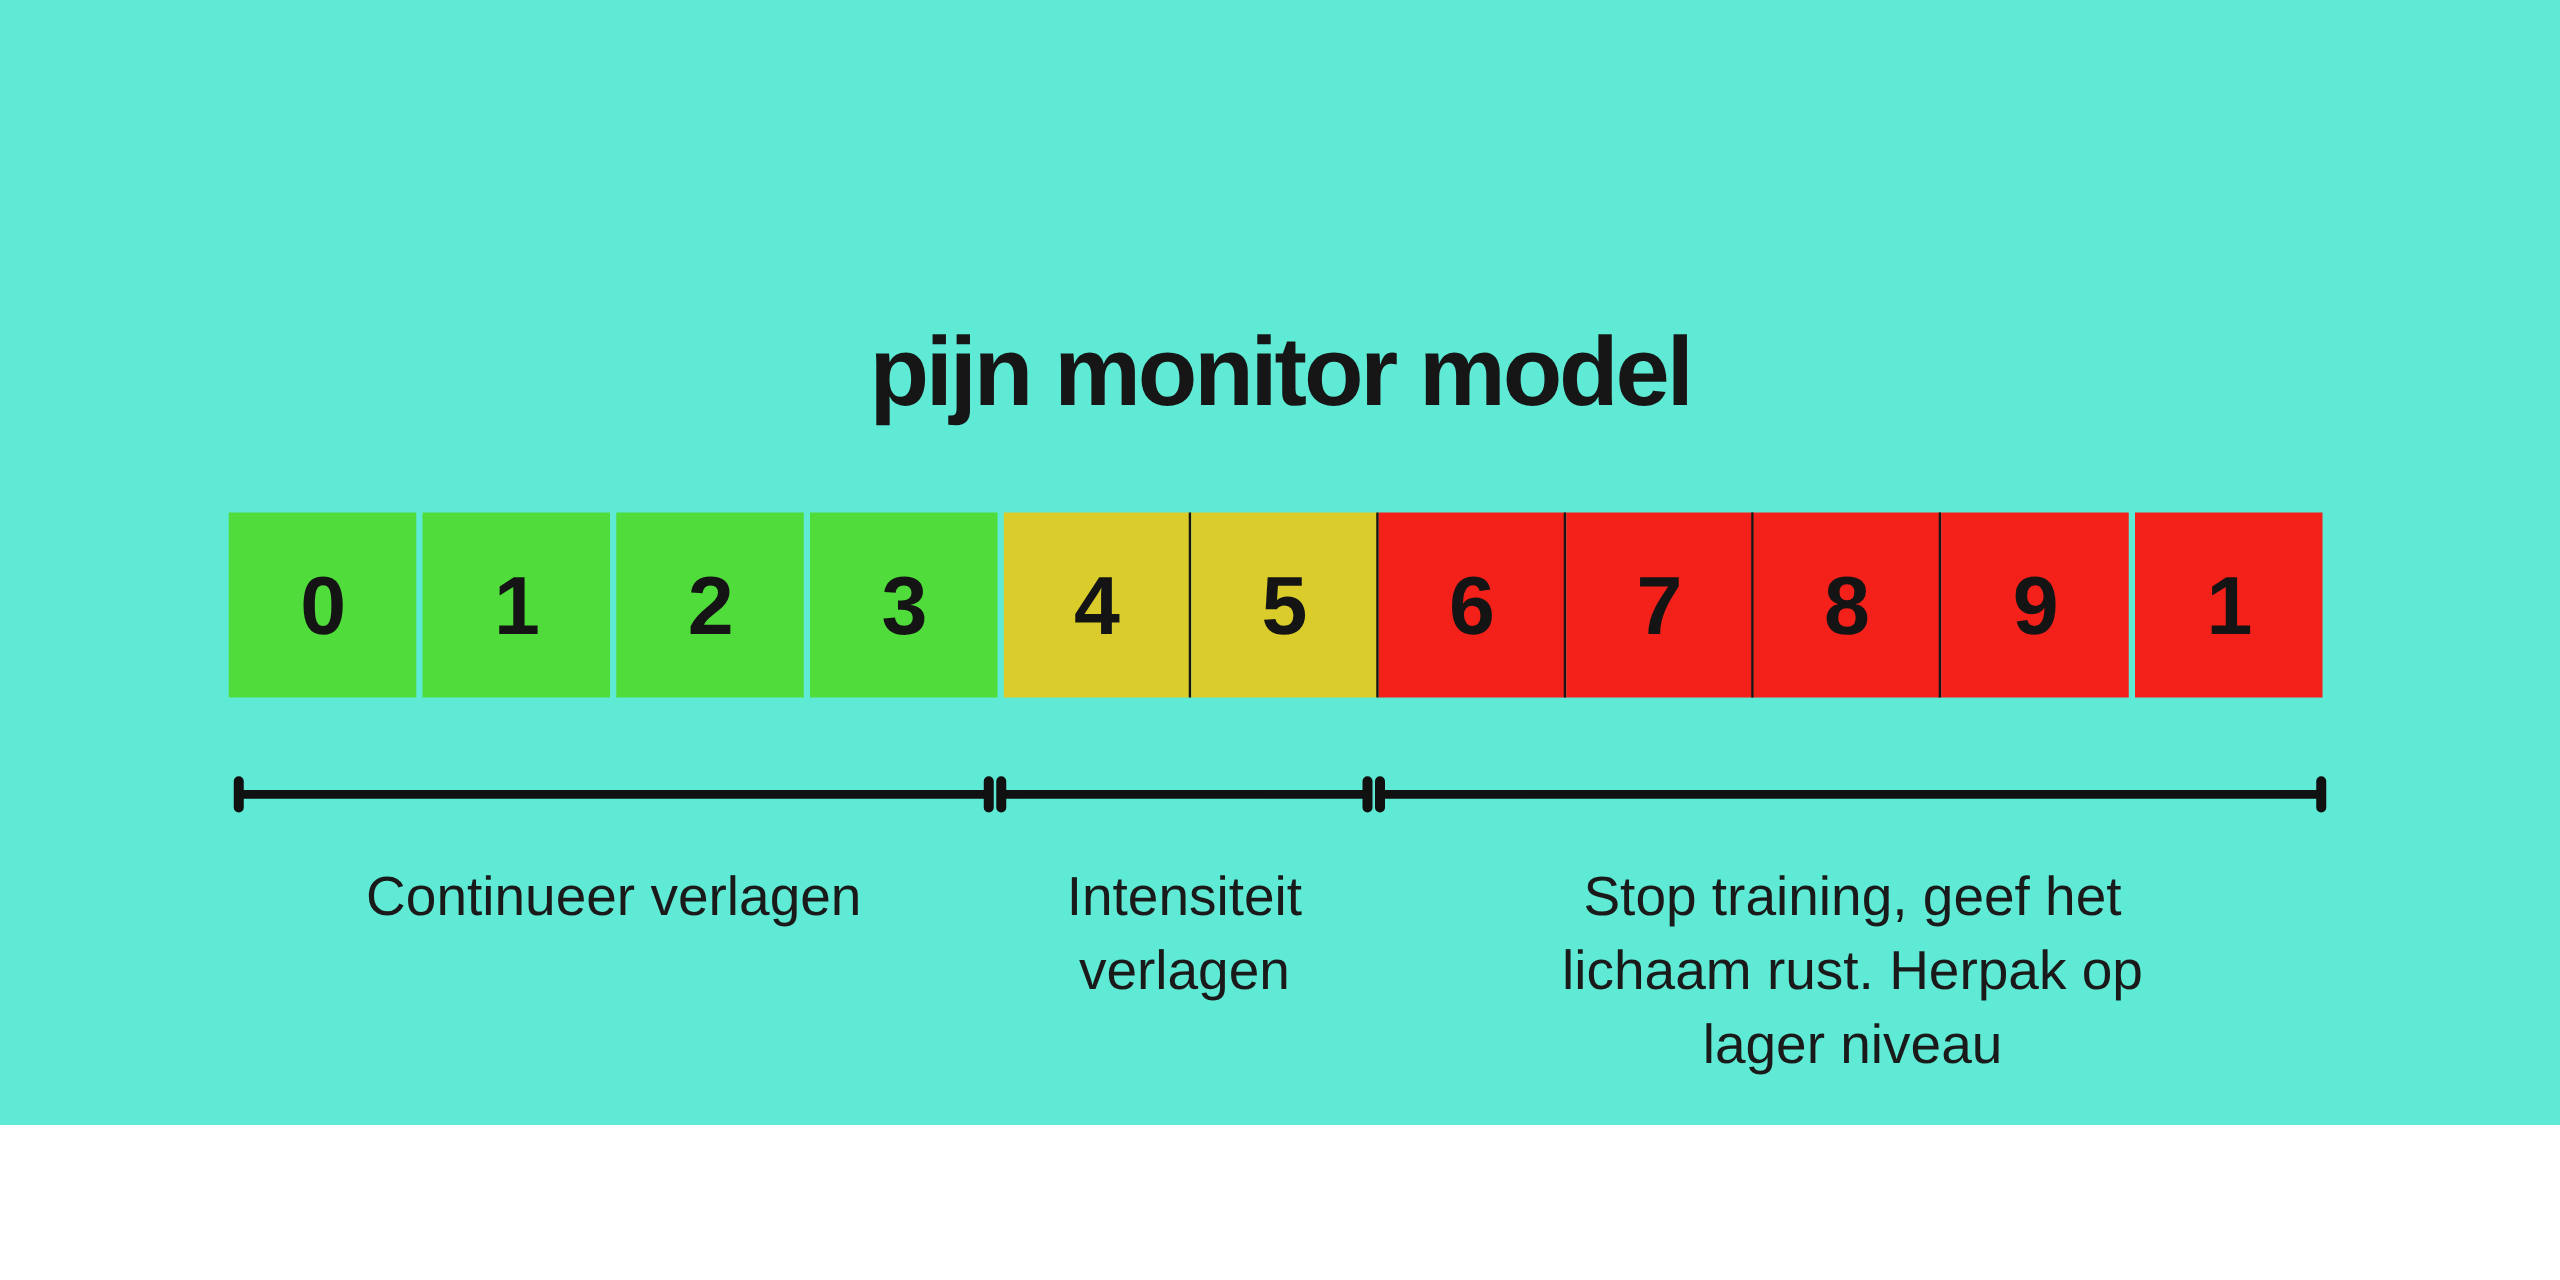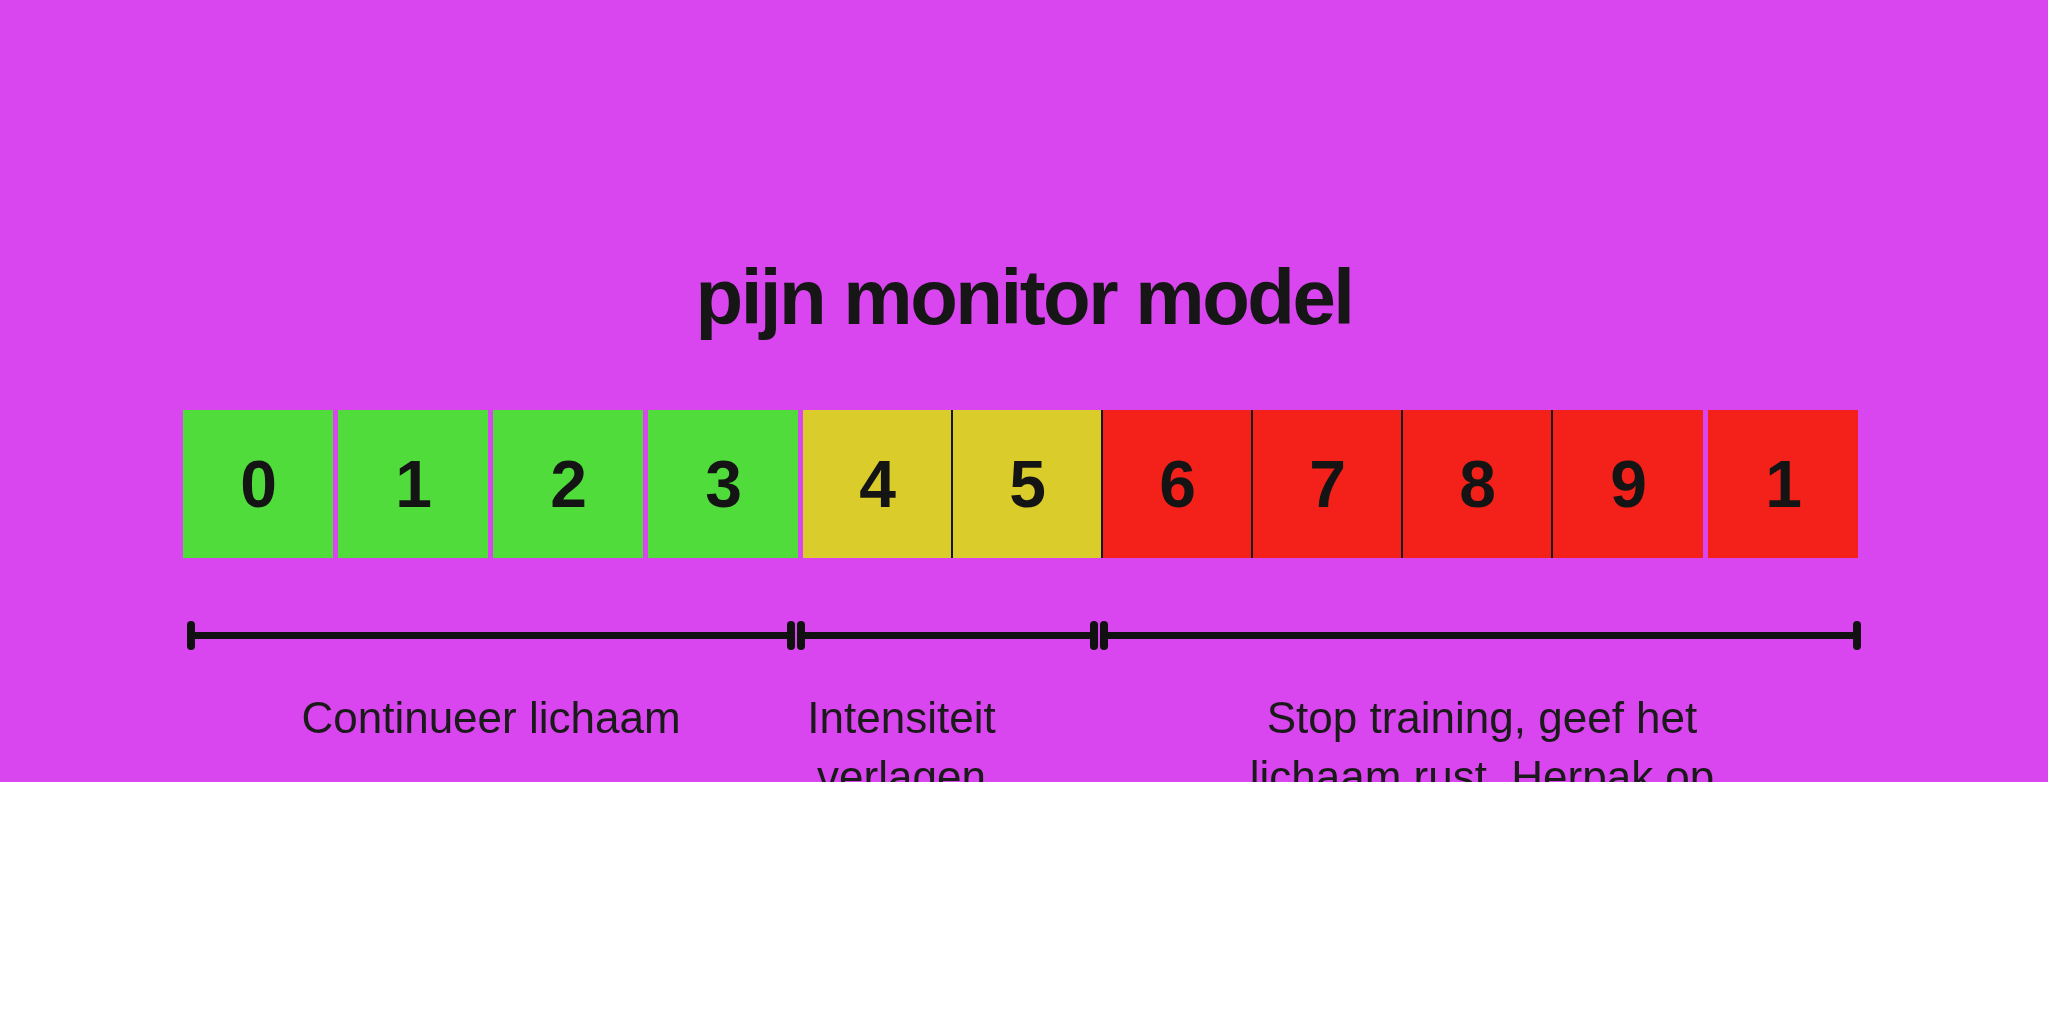--- a/index.html
+++ b/index.html
@@ -4,22 +4,22 @@
 <style>
   html, body {
     margin: 0;
     padding: 0;
     background: #ffffff;
     font-family: "Liberation Sans", sans-serif;
   }
   .canvas {
     position: relative;
     width: 2048px;
-    height: 782px;
-    background: #d946ef;
+    height: 900px;
+    background: #5eead4;
     overflow: hidden;
   }
 
   
   .title {
     position: absolute;
     top: 252px;
     left: 0;
     width: 2048px;
     text-align: center;
@@ -83,21 +83,21 @@
   .zone-label {
     position: absolute;
     top: 688px;
     text-align: center;
     font-size: 44px;
     line-height: 59px;
     color: #1a1a1a;
     white-space: pre-line;
   }
   .lab1 { left: 191px;  width: 600px; }
-  .lab2 { left: 755px;  width: 293px; }
+  .lab2 { left: 801px;  width: 293px; }
   .lab3 { left: 1107px; width: 750px; }
 </style>
 </head>
 <body>
 
 <div class="canvas">
 
   <div class="title">pijn monitor model</div>
 
   <div class="scale-row">
@@ -133,20 +133,20 @@
       </div>
       <div class="box zone-red d-none">
         <span>1</span>
       </div>
     </div>
 
   <div class="bracket seg1"></div>
   <div class="bracket seg2"></div>
   <div class="bracket seg3"></div>
 
-  <div class="zone-label lab1">Continueer lichaam</div>
+  <div class="zone-label lab1">Continueer verlagen</div>
   <div class="zone-label lab2">Intensiteit
 verlagen</div>
   <div class="zone-label lab3">Stop training, geef het
 lichaam rust. Herpak op
 lager niveau</div>
 
 </div>
 
 </body></html>

